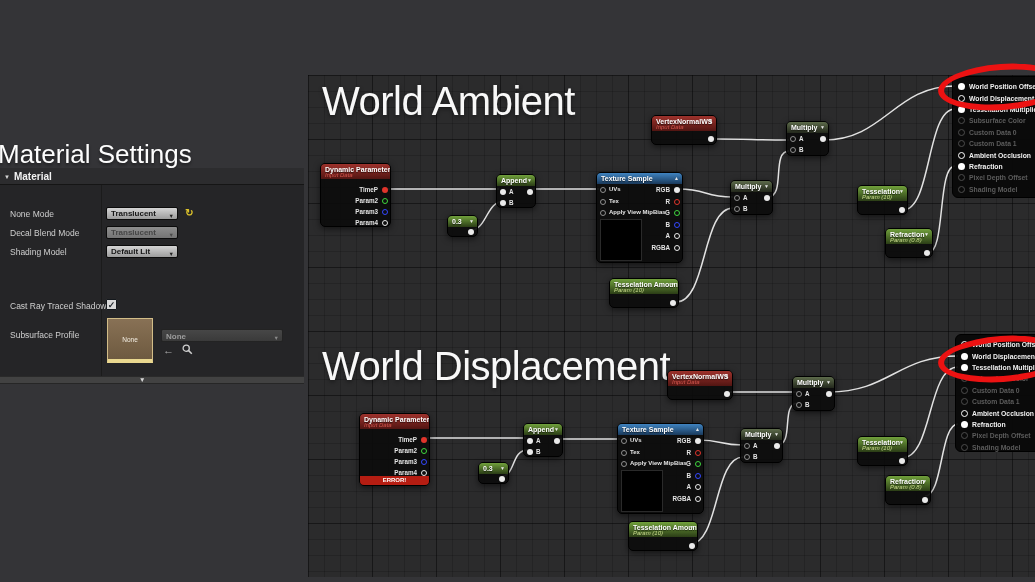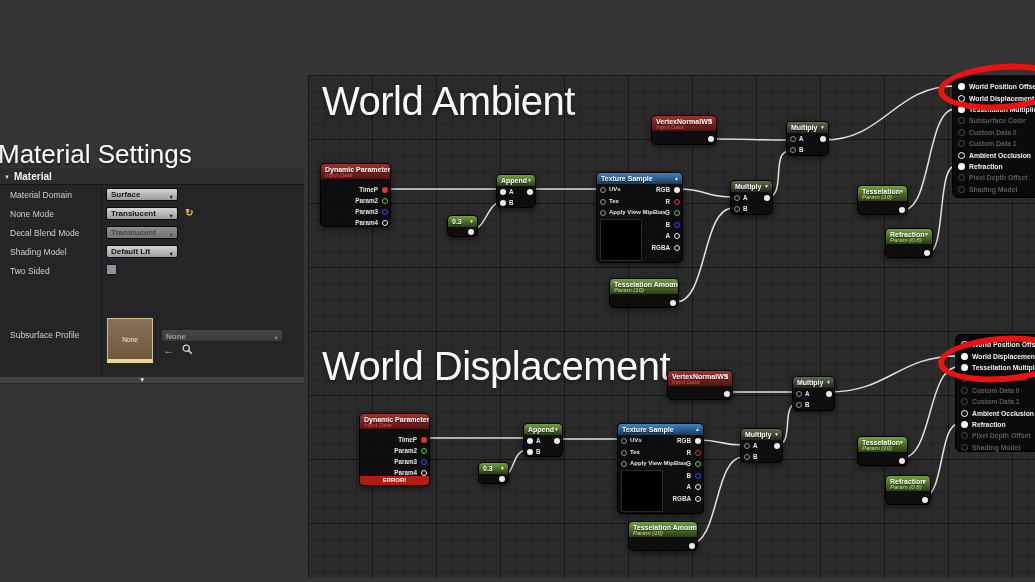--- a/index.html
+++ b/index.html
@@ -86,27 +86,20 @@
 <div class="app">
 
   <div class="ms-title">Material Settings</div>
 
   <div class="settings">
     <div class="mat-header">
       <span class="tri">▼</span><span>Material</span>
     </div>
     <div class="vdiv"></div>
 
-    <div class="row" style="top:20px">
-      <span class="lbl">Material Domain</span>
-      <div class="dd" style="width:72px">
-        <span>Surface</span>
-        <span class="arr">▼</span>
-      </div>
-    </div>
 
     <div class="row" style="top:39px">
       <span class="lbl">None Mode</span>
       <div class="dd" style="width:72px">
         <span>Translucent</span>
         <span class="arr">▼</span>
       </div>
       <span class="reset">↺</span>
     </div>
 
@@ -119,26 +112,26 @@
     </div>
 
     <div class="row" style="top:77px">
       <span class="lbl">Shading Model</span>
       <div class="dd" style="width:72px">
         <span>Default Lit</span>
         <span class="arr">▼</span>
       </div>
     </div>
 
-    <div class="row" style="top:96px">
-      <span class="lbl">Two Sided</span>
-      <div class="cb"></div>
-    </div>
-
-
+
+
+    <div class="row" style="top:131px">
+      <span class="lbl">Cast Ray Traced Shadow</span>
+      <div class="cb checked">✓</div>
+    </div>
 
     <div class="row" style="top:160px">
       <span class="lbl">Subsurface Profile</span>
     </div>
     <div class="thumb">
       <span>None</span>
     </div>
     <div class="dd dark" style="left:161px;top:161px">
       <span>None</span>
       <span class="arr">▼</span>

